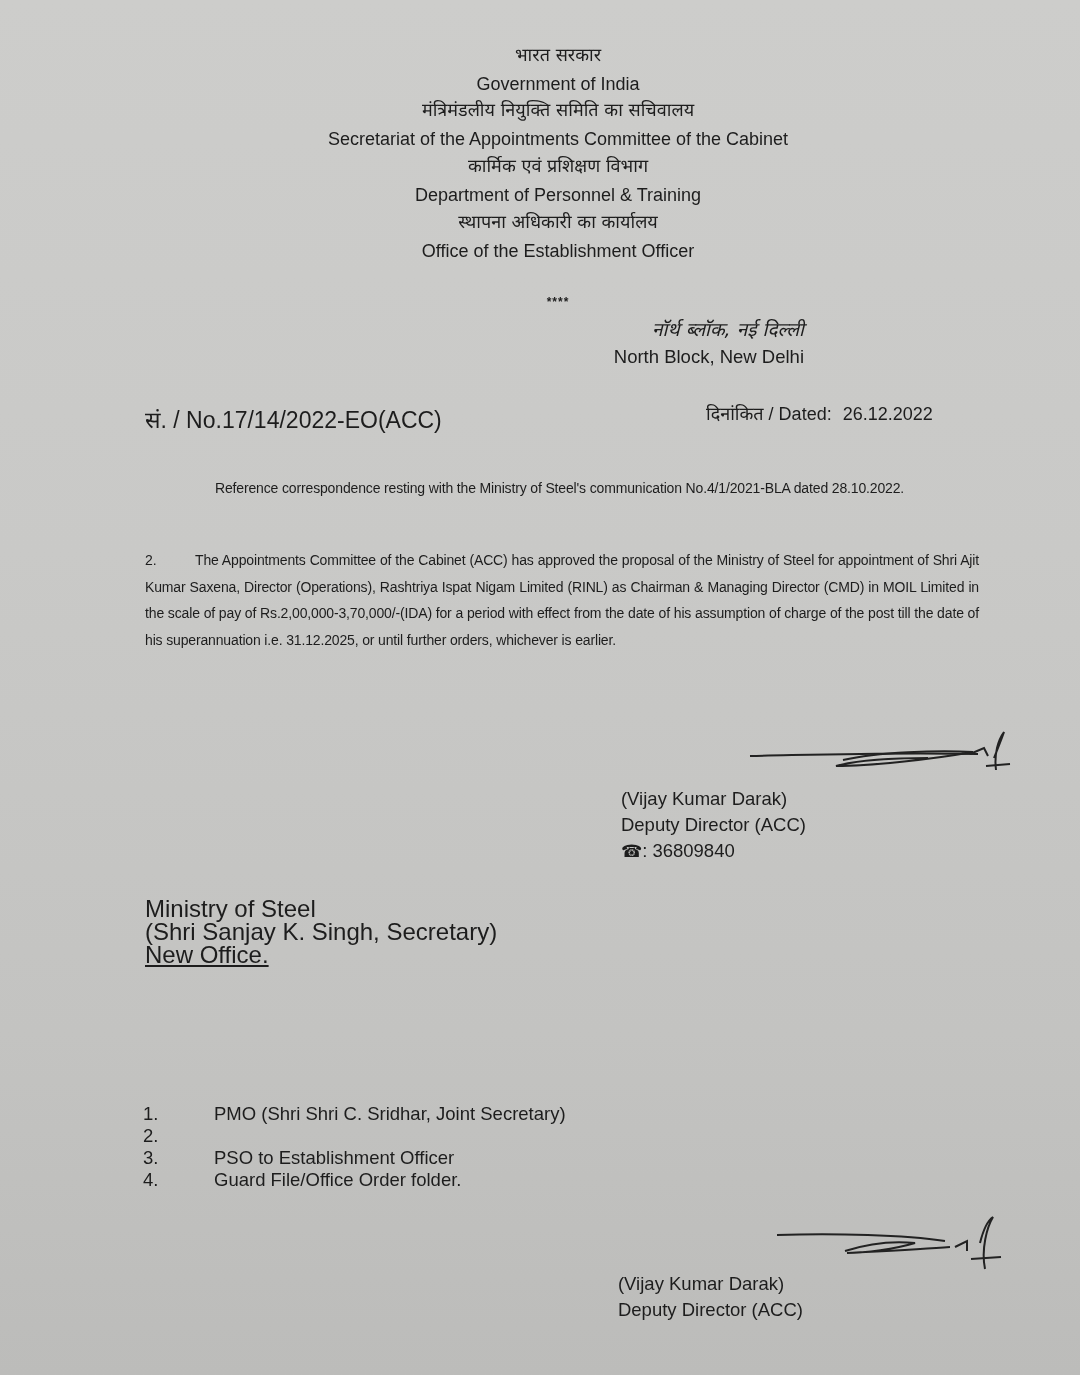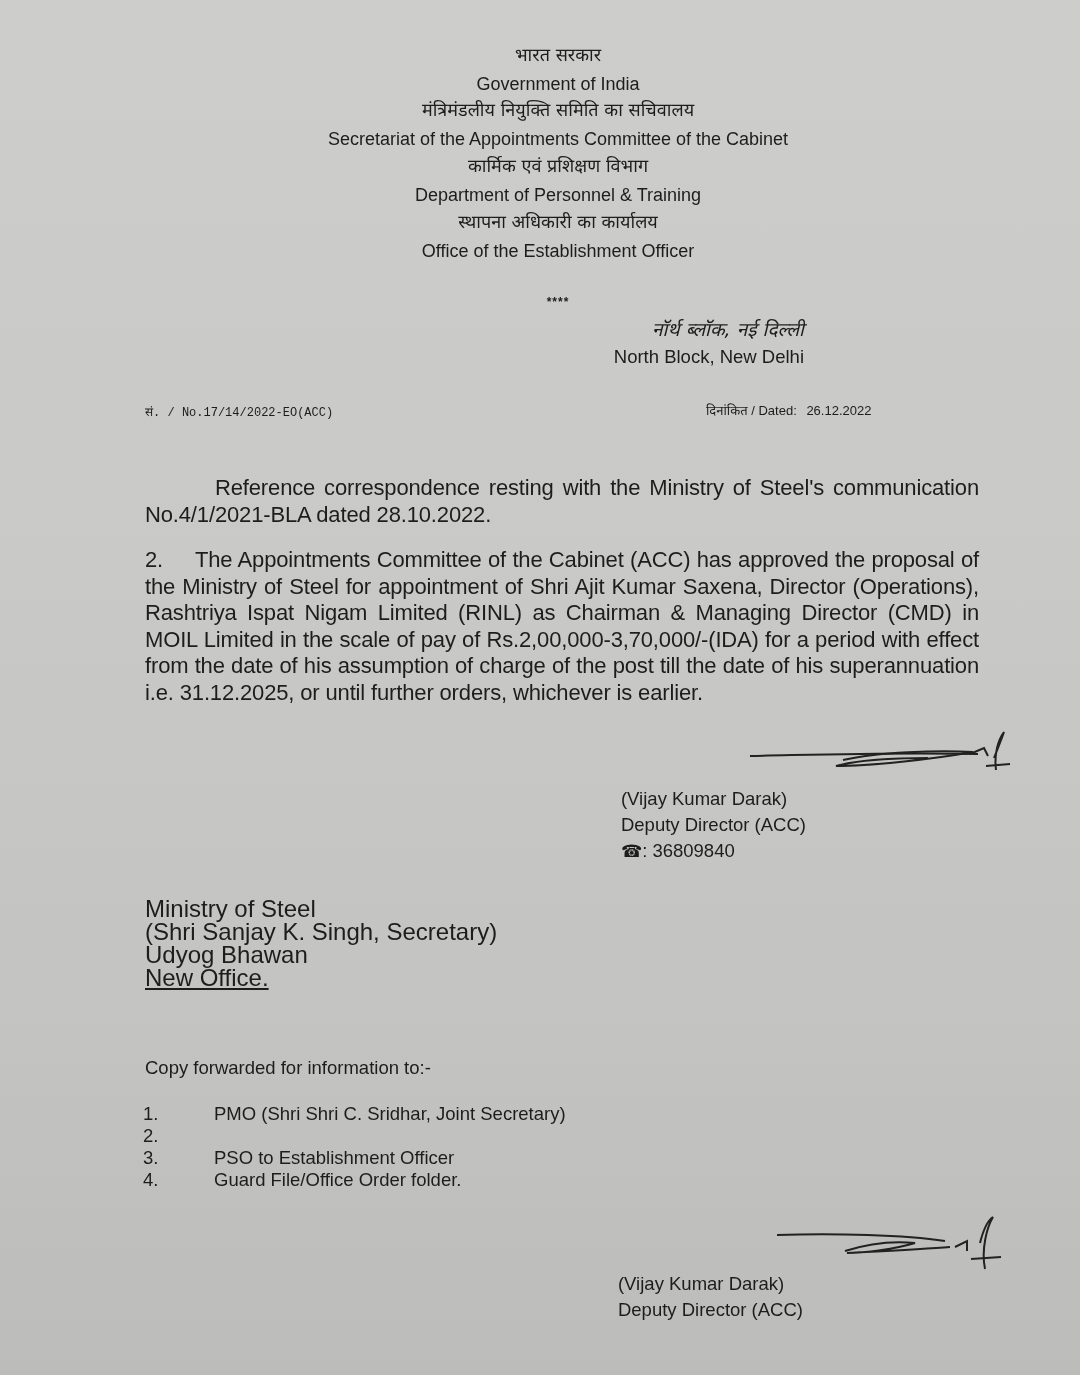--- a/index.html
+++ b/index.html
@@ -28,21 +28,21 @@
       font-size: 18px;
       line-height: 20px;
     }
     .hindi { font-family: "DejaVu Sans", sans-serif; font-size: 18px; }
     .stars { font-size: 12px; letter-spacing: 1px; font-weight: bold; }
     .right { text-align: right; }
     .para {
       position: absolute;
       left: 145px;
       width: 834px;
-      font-size: 22px;
+      font-size: 14px;
       line-height: 26.5px;
       text-align: justify;
       text-align-last: left;
       letter-spacing: -0.15px;
     }
     .para .indent { display: inline-block; width: 70px; }
     .para .num { display: inline-block; width: 50px; }
     .sig-block {
       position: absolute;
       text-align: left;
@@ -84,22 +84,22 @@
     <div class="center-line hindi" style="top:148px;">कार्मिक एवं प्रशिक्षण विभाग</div>
     <div class="center-line" style="top:177px;">Department of Personnel &amp; Training</div>
     <div class="center-line hindi" style="top:204px;">स्थापना अधिकारी का कार्यालय</div>
     <div class="center-line" style="top:233px;">Office of the Establishment Officer</div>
     <div class="center-line stars" style="top:284px;">****</div>
   </div>
 
   <div class="abs right hindi" style="right:104px; top:308px; font-size:19px;font-style:italic;">नॉर्थ ब्लॉक, नई दिल्ली</div>
   <div class="abs right" style="right:104px; top:338px; font-size:18.5px;">North Block, New Delhi</div>
 
-  <div class="abs" style="left:145px; top:395px; font-size:12px;font-family:Liberation Mono, monospace;">सं. / No.17/14/2022-EO(ACC)</div>
-  <div class="abs" style="left:706px; top:393px; font-size:13px;">
+  <div class="abs" style="left:145px; top:395px; font-size:23px;">सं. / No.17/14/2022-EO(ACC)</div>
+  <div class="abs" style="left:706px; top:393px; font-size:18px;">
     <span>दिनांकित / Dated:</span>
     <span style="margin-left:6px;">26.12.2022</span>
   </div>
 
   <div class="para" style="top:467px;"><span class="indent"></span><span>Reference correspondence resting with the Ministry of Steel's communication No.4/1/2021-BLA dated 28.10.2022.</span></div>
 
   <div class="para" style="top:539px;"><span class="num">2.</span><span>The Appointments Committee of the Cabinet (ACC) has approved the proposal of the Ministry of Steel for appointment of Shri Ajit Kumar Saxena, Director (Operations), Rashtriya Ispat Nigam Limited (RINL) as Chairman &amp; Managing Director (CMD) in MOIL Limited in the scale of pay of Rs.2,00,000-3,70,000/-(IDA)  for a period with effect from the date of his assumption of charge of the post till the date of his superannuation i.e. 31.12.2025, or until further orders, whichever is earlier.</span></div>
 
   <div class="abs signature" style="left:748px; top:722px;">
     <svg width="265" height="50" viewBox="0 0 265 50">
@@ -115,25 +115,23 @@
     <div>(Vijay Kumar Darak)</div>
     <div>Deputy Director (ACC)</div>
     <div>
       <span style="font-family:'DejaVu Sans', sans-serif; font-size:17px;">☎</span><span>: 36809840</span>
     </div>
   </div>
 
   <div class="addr" style="top:889px;">
     <div>Ministry of Steel</div>
     <div>(Shri Sanjay K. Singh, Secretary)</div>
-    <div>Udyog Bhawan</div>
     <div class="u">New Office.</div>
   </div>
 
-  <div class="cc-title">Copy forwarded for information to:-</div>
 
   <div class="cc-list">
     <div class="cc-item">
       <span class="n">1.</span>
       <span>PMO (Shri Shri C. Sridhar, Joint Secretary)</span>
     </div>
     <div class="cc-item">
       <span class="n">2.</span>
     </div>
     <div class="cc-item">

